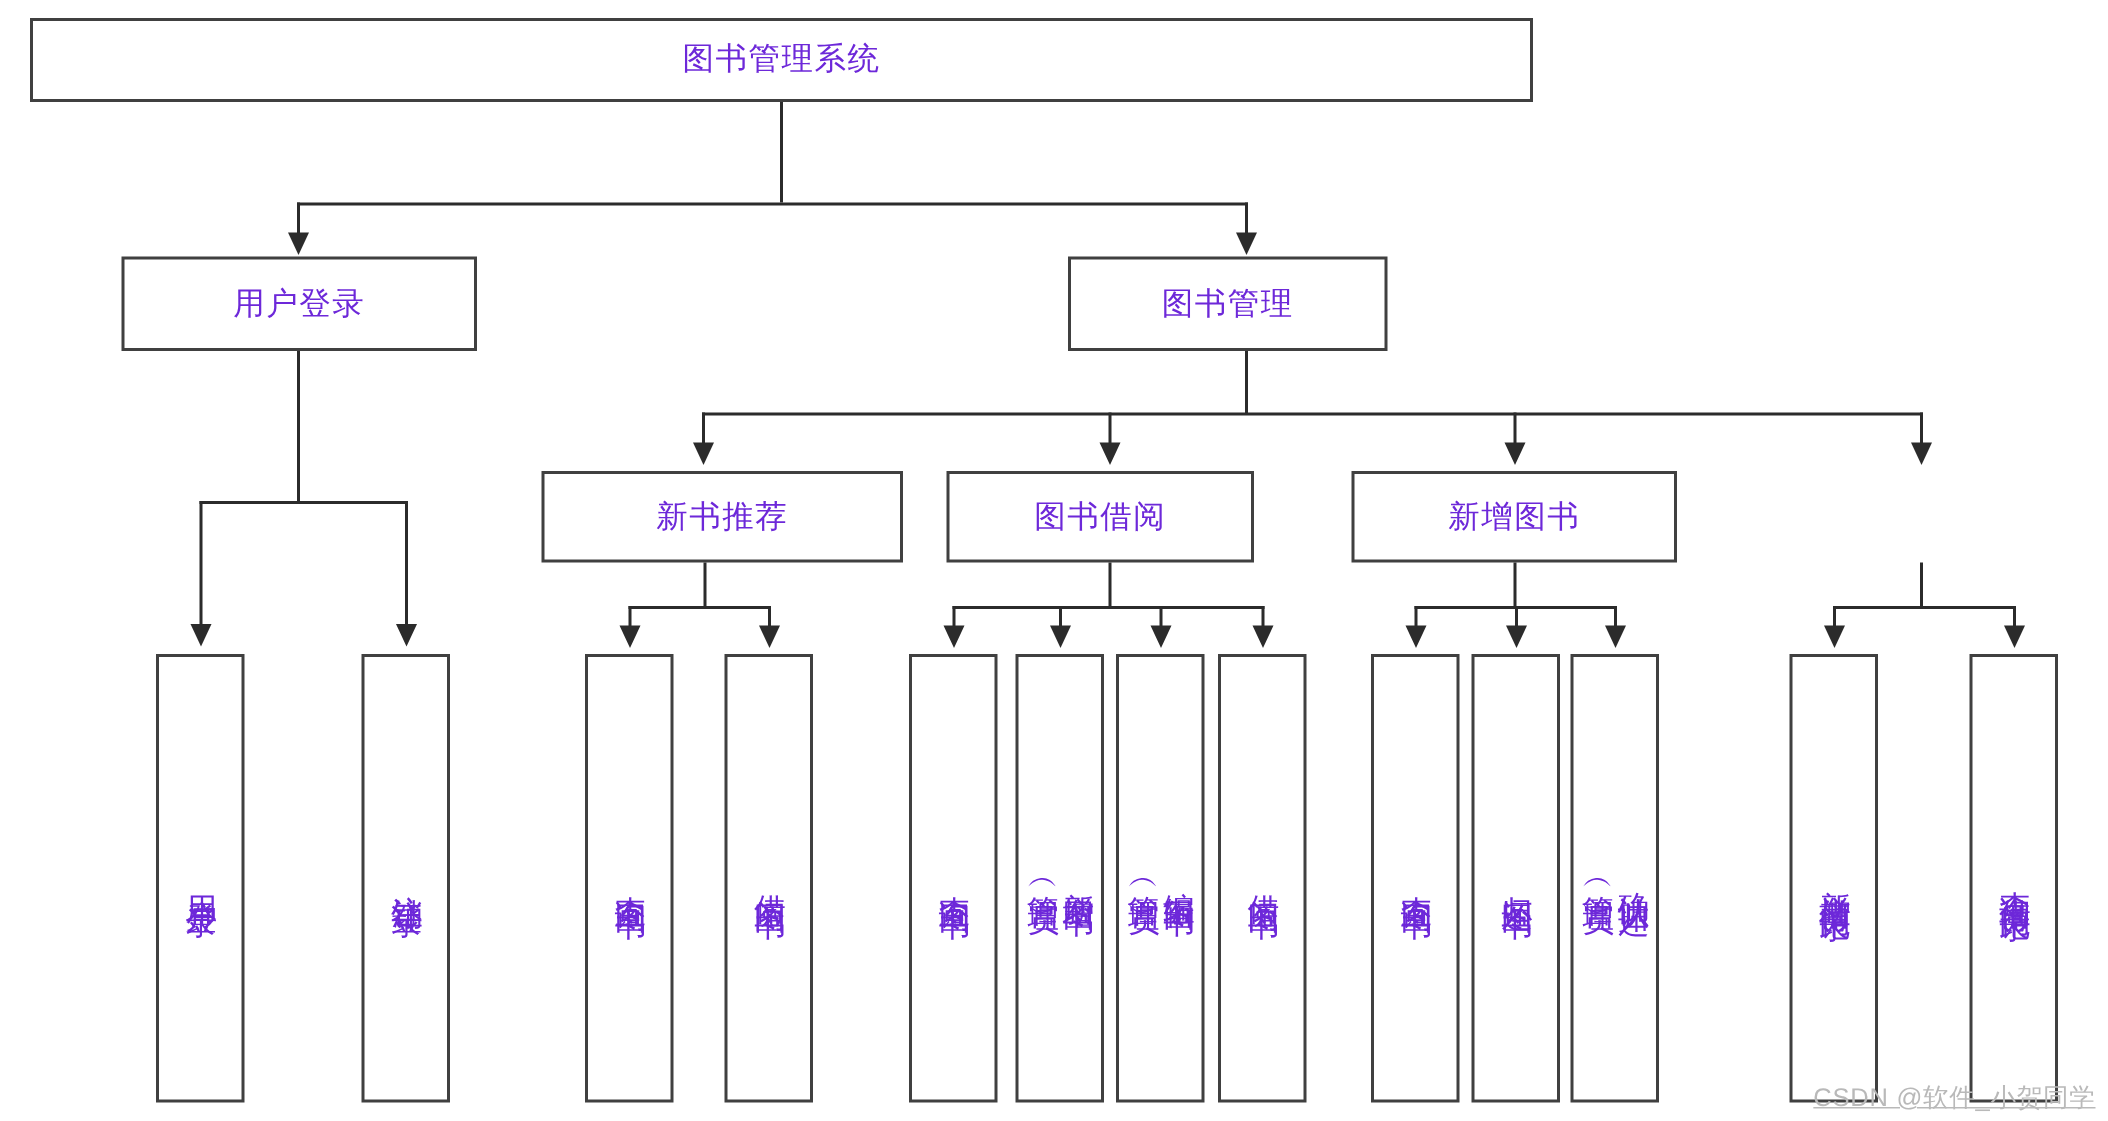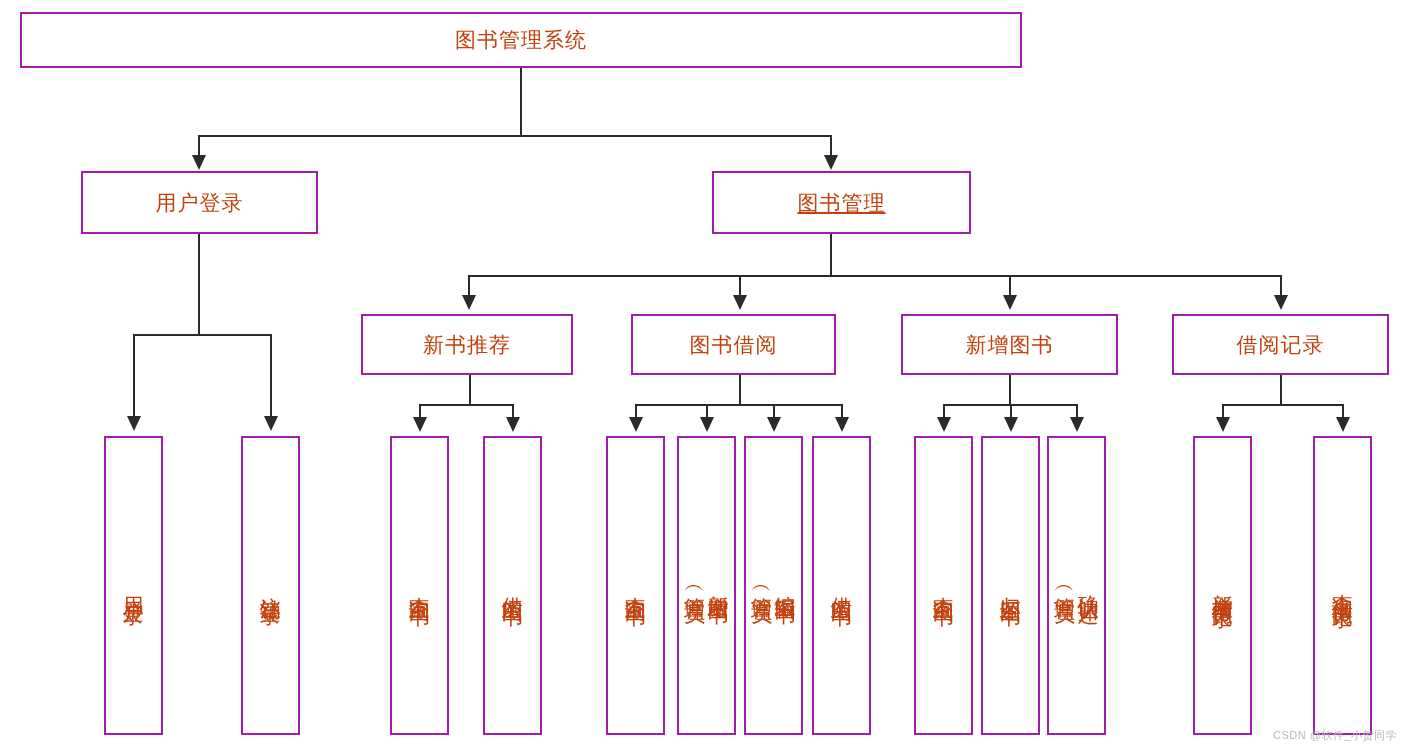--- a/index.html
+++ b/index.html
@@ -13,26 +13,26 @@
   #canvas {
     position: relative;
     width: 1405px;
     height: 747px;
     background: #ffffff;
     overflow: hidden;
   }
   .node {
     position: absolute;
     box-sizing: border-box;
-    border: 2px solid #a21caf;
+    border: 2px solid #404040;
     background: #ffffff;
     display: flex;
     align-items: center;
     justify-content: center;
-    color: #c2410c;
+    color: #6d28d9;
     line-height: 1.12;
   }
   .node.horiz {
     font-size: 21px;
     letter-spacing: 1px;
   }
   .node.vert {
     writing-mode: vertical-rl;
     text-orientation: upright;
     font-size: 21px;
@@ -51,69 +51,69 @@
     width: 0;
     height: 0;
     border-left: 7px solid transparent;
     border-right: 7px solid transparent;
     border-top: 15px solid #2b2b2b;
   }
   #watermark {
     position: absolute;
     right: 8px;
     bottom: 4px;
-    font-size: 11px;
+    font-size: 17px;
     color: #b9b9b9;
     letter-spacing: 0.5px;
     white-space: nowrap;
     pointer-events: none;
+    text-decoration: underline;
   }
 </style>
 </head>
 <body>
 
 <div id="canvas">
 
   <div class="node horiz" style="left:20px; top:12px; width:1002px; height:56px;">图书管理系统</div>
 
   <div class="conn v" style="left:520px; top:68px; height:67px;"></div>
 
   <div class="conn h" style="left:198px; top:135px; width:634px;"></div>
 
   <div class="conn v" style="left:198px; top:135px; height:22px;"></div>
   <div class="arrow" style="left:192px; top:155px;"></div>
 
   <div class="conn v" style="left:830px; top:135px; height:22px;"></div>
   <div class="arrow" style="left:824px; top:155px;"></div>
 
   <div class="node horiz" style="left:81px; top:171px; width:237px; height:63px;">用户登录</div>
-  <div class="node horiz" style="left:712px; top:171px; width:259px; height:63px;text-decoration:underline;">图书管理</div>
+  <div class="node horiz" style="left:712px; top:171px; width:213px; height:63px;">图书管理</div>
 
   <div class="conn v" style="left:198px; top:234px; height:101px;"></div>
   <div class="conn h" style="left:133px; top:334px; width:138px;"></div>
   <div class="conn v" style="left:133px; top:334px; height:84px;"></div>
   <div class="arrow" style="left:127px; top:416px;"></div>
   <div class="conn v" style="left:270px; top:334px; height:84px;"></div>
   <div class="arrow" style="left:264px; top:416px;"></div>
 
   <div class="conn v" style="left:830px; top:234px; height:42px;"></div>
   <div class="conn h" style="left:468px; top:275px; width:814px;"></div>
   <div class="conn v" style="left:468px; top:275px; height:22px;"></div>
   <div class="arrow" style="left:462px; top:295px;"></div>
   <div class="conn v" style="left:739px; top:275px; height:22px;"></div>
   <div class="arrow" style="left:733px; top:295px;"></div>
   <div class="conn v" style="left:1009px; top:275px; height:22px;"></div>
   <div class="arrow" style="left:1003px; top:295px;"></div>
   <div class="conn v" style="left:1280px; top:275px; height:22px;"></div>
   <div class="arrow" style="left:1274px; top:295px;"></div>
 
-  <div class="node horiz" style="left:361px; top:314px; width:212px; height:61px;">新书推荐</div>
+  <div class="node horiz" style="left:361px; top:314px; width:241px; height:61px;">新书推荐</div>
   <div class="node horiz" style="left:631px; top:314px; width:205px; height:61px;">图书借阅</div>
   <div class="node horiz" style="left:901px; top:314px; width:217px; height:61px;">新增图书</div>
-  <div class="node horiz" style="left:1172px; top:314px; width:217px; height:61px;">借阅记录</div>
 
   <div class="conn v" style="left:469px; top:375px; height:30px;"></div>
   <div class="conn h" style="left:419px; top:404px; width:95px;"></div>
   <div class="conn v" style="left:419px; top:404px; height:15px;"></div>
   <div class="arrow" style="left:413px; top:417px;"></div>
   <div class="conn v" style="left:512px; top:404px; height:15px;"></div>
   <div class="arrow" style="left:506px; top:417px;"></div>
 
   <div class="conn v" style="left:739px; top:375px; height:30px;"></div>
   <div class="conn h" style="left:635px; top:404px; width:208px;"></div>

